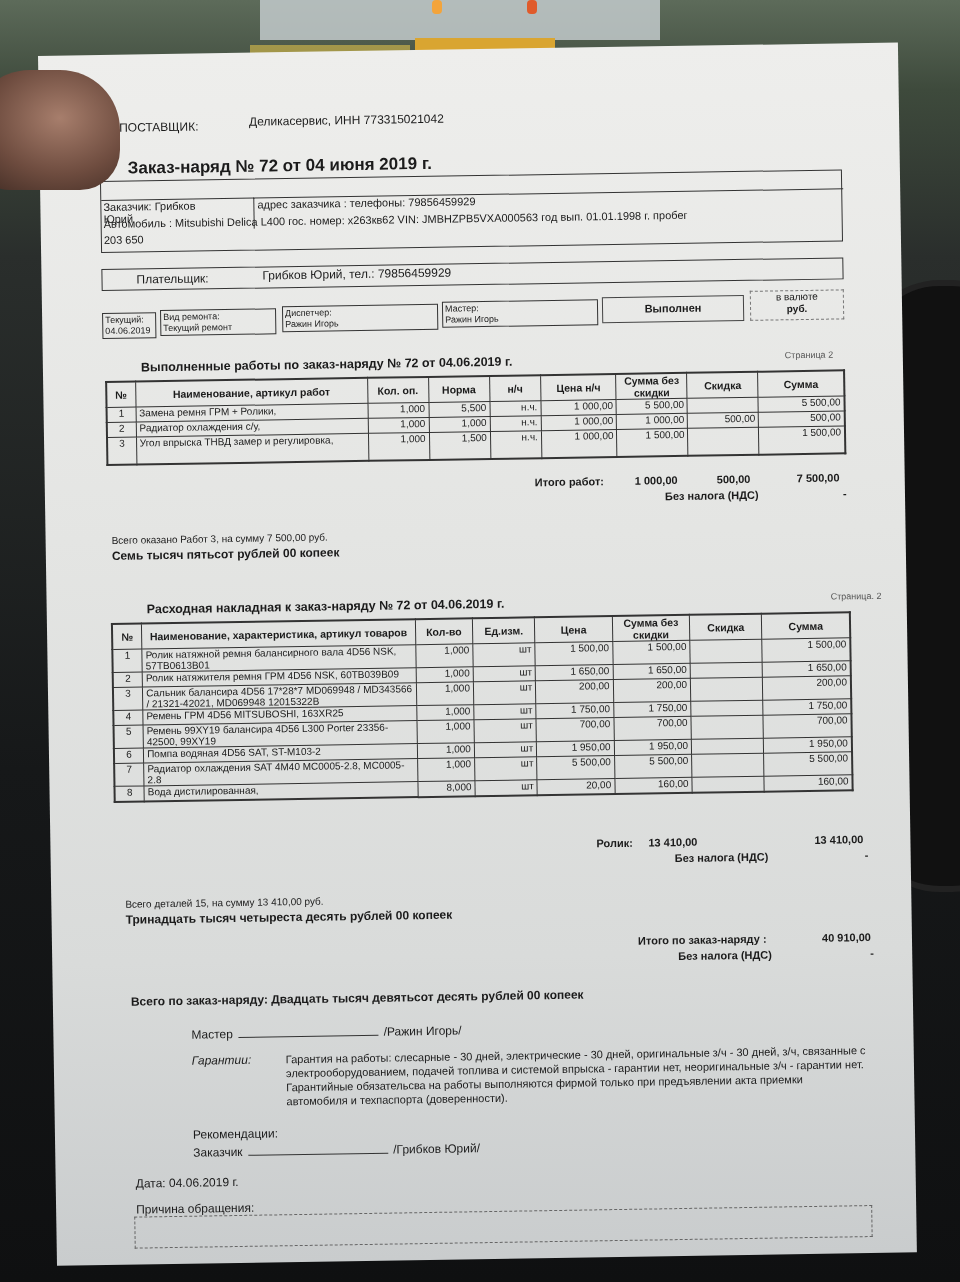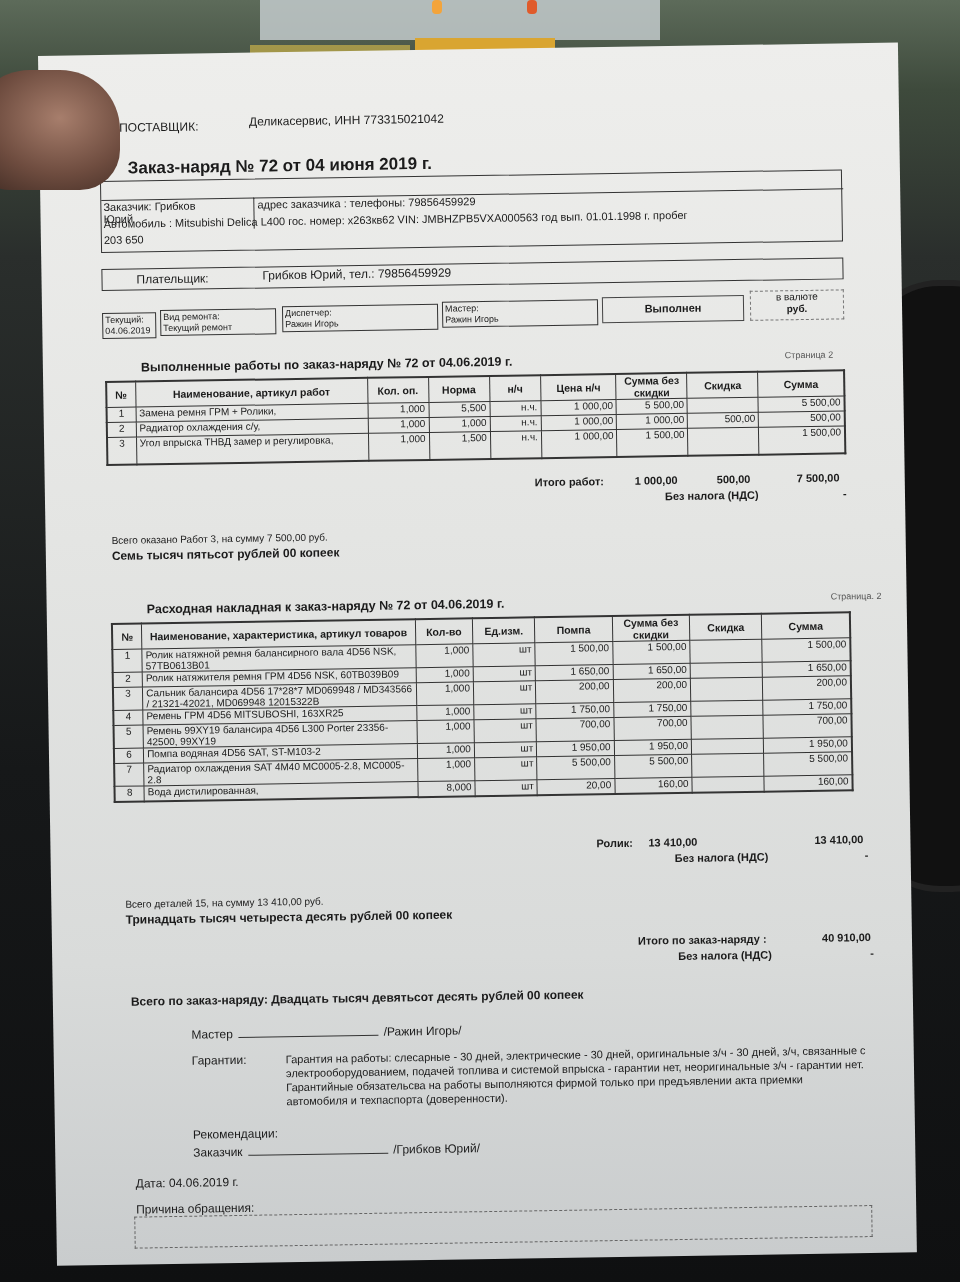--- a/index.html
+++ b/index.html
@@ -192,21 +192,21 @@
   <div class="abs section-title" style="left:100px;top:548px;">Расходная накладная к заказ-наряду №  72 от 04.06.2019 г.</div>
   <div class="abs page-label" style="left:784px;top:548px;">Страница. 2</div>
 
   <table class="grid" style="left:64px;top:568px;width:740px;">
     <thead>
       <tr>
         <th style="width:22px">№</th>
         <th style="width:265px">Наименование, характеристика, артикул товаров</th>
         <th style="width:50px">Кол-во</th>
         <th style="width:55px">Ед.изм.</th>
-        <th style="width:70px">Помпа</th>
+        <th style="width:70px">Цена</th>
         <th style="width:70px">Сумма без скидки</th>
         <th style="width:65px">Скидка</th>
         <th style="width:80px">Сумма</th>
       </tr>
     </thead>
     <tbody>
       <tr>
         <td class="c">1</td>
         <td>Ролик натяжной ремня балансирного вала 4D56 NSK, 57TB0613B01</td>
         <td class="num">1,000</td>
@@ -304,21 +304,21 @@
   <div class="abs tax-note" style="left:818px;top:904px;">-</div>
 
   <div class="abs norm bold" style="left:78px;top:940px;">Всего по заказ-наряду: Двадцать тысяч девятьсот десять рублей 00 копеек</div>
 
   <div class="abs norm" style="left:138px;top:974px;">
     <span>Мастер</span>
     <span class="sign-line"></span>
     <span>/Ражин Игорь/</span>
   </div>
 
-  <div class="abs norm" style="left:138px;top:1000px;">Гарантии:</div>
+  <div class="abs norm" style="left:138px;top:1000px;font-style:italic;">Гарантии:</div>
   <div class="abs warranty-text" style="left:232px;top:1000px;">Гарантия на работы: слесарные - 30 дней, электрические - 30 дней, оригинальные з/ч - 30 дней, з/ч, связанные с электрооборудованием, подачей топлива и системой впрыска - гарантии нет, неоригинальные з/ч - гарантии нет. Гарантийные обязательсва на работы выполняются фирмой только при предъявлении акта приемки автомобиля и техпаспорта (доверенности).</div>
 
   <div class="abs norm" style="left:138px;top:1074px;">Рекомендации:</div>
   <div class="abs norm" style="left:138px;top:1092px;">
     <span>Заказчик</span>
     <span class="sign-line"></span>
     <span>/Грибков Юрий/</span>
   </div>
 
   <div class="abs norm" style="left:80px;top:1122px;">Дата: 04.06.2019 г.</div>

